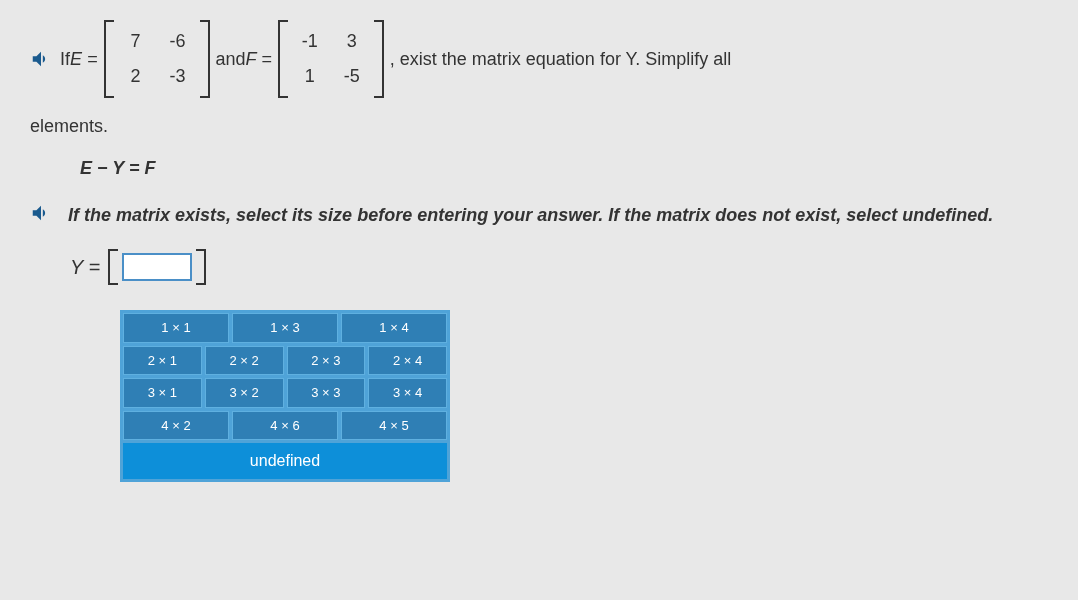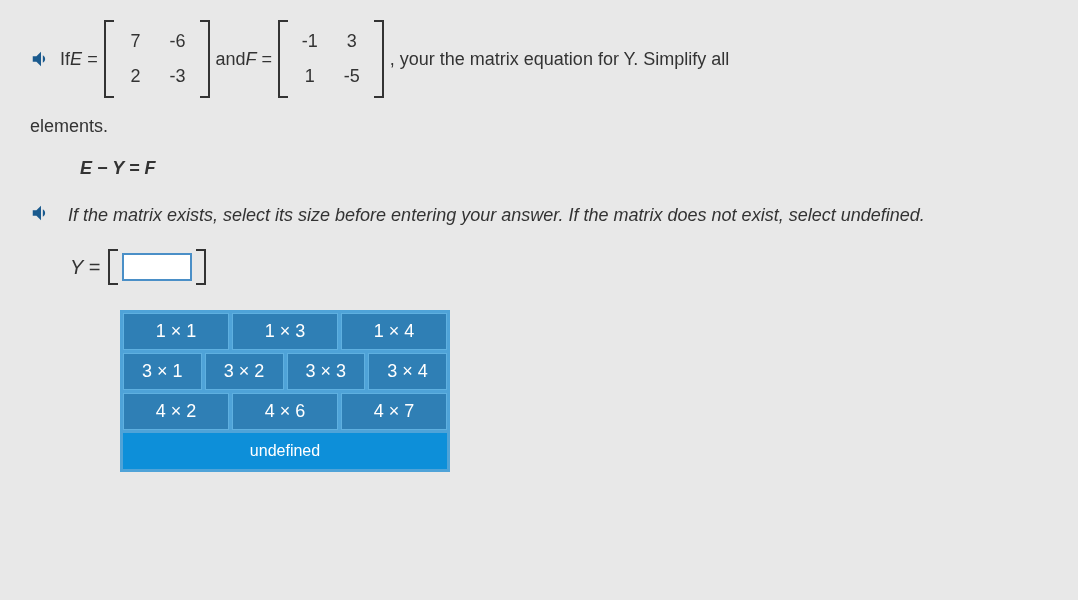--- a/index.html
+++ b/index.html
@@ -74,20 +74,21 @@
     }
     .instruction {
       margin-bottom: 20px;
       font-style: italic;
       display: flex;
       align-items: flex-start;
       gap: 8px;
     }
     .instruction-text {
       flex: 1;
+      font-weight: bold;
     }
     .answer-line {
       display: flex;
       align-items: center;
       margin-bottom: 25px;
       font-style: italic;
       font-size: 20px;
       margin-left: 40px;
     }
     .answer-box {
@@ -126,21 +127,21 @@
       display: flex;
       gap: 3px;
       margin-bottom: 3px;
     }
     .size-cell {
       flex: 1;
       background: #2f7fb5;
       color: #fff;
       text-align: center;
       padding: 4px 0;
-      font-size: 18px;
+      font-size: 13px;
       border: 1px solid #5fb0e0;
       cursor: pointer;
     }
     .undefined-row {
       background: #0d8fd9;
       color: #fff;
       text-align: center;
       padding: 6px 8px;
       font-size: 16px;
       cursor: pointer;
@@ -175,21 +176,21 @@
   <span class="matrix">
     <span class="matrix-bracket left"></span>
     <span class="matrix-body">
       <span class="matrix-cell">-1</span>
       <span class="matrix-cell">3</span>
       <span class="matrix-cell">1</span>
       <span class="matrix-cell">-5</span>
     </span>
     <span class="matrix-bracket right"></span>
   </span>
-  <span class="text-segment">, your the matrix equation for Y. Simplify all</span>
+  <span class="text-segment">, exist the matrix equation for Y. Simplify all</span>
 </div>
 
 <div>elements.</div>
 
 <div class="equation-line">E − Y = F</div>
 
 <div class="instruction">
   <span class="speaker-icon">
     <svg viewBox="0 0 24 24">
         <path d="M3 9v6h4l5 5V4L7 9H3zm13.5 3c0-1.77-1.02-3.29-2.5-4.03v8.05c1.48-.73 2.5-2.25 2.5-4.02z"></path>
@@ -207,24 +208,30 @@
   </span>
 </div>
 
 <div class="size-grid">
   <div class="size-row">
     <div class="size-cell">1 × 1</div>
     <div class="size-cell">1 × 3</div>
     <div class="size-cell">1 × 4</div>
   </div>
   <div class="size-row">
+    <div class="size-cell">2 × 1</div>
+    <div class="size-cell">2 × 2</div>
+    <div class="size-cell">2 × 3</div>
+    <div class="size-cell">2 × 4</div>
+  </div>
+  <div class="size-row">
     <div class="size-cell">3 × 1</div>
     <div class="size-cell">3 × 2</div>
     <div class="size-cell">3 × 3</div>
     <div class="size-cell">3 × 4</div>
   </div>
   <div class="size-row">
     <div class="size-cell">4 × 2</div>
     <div class="size-cell">4 × 6</div>
-    <div class="size-cell">4 × 7</div>
+    <div class="size-cell">4 × 5</div>
   </div>
   <div class="undefined-row">undefined</div>
 </div>
 
 </body></html>

